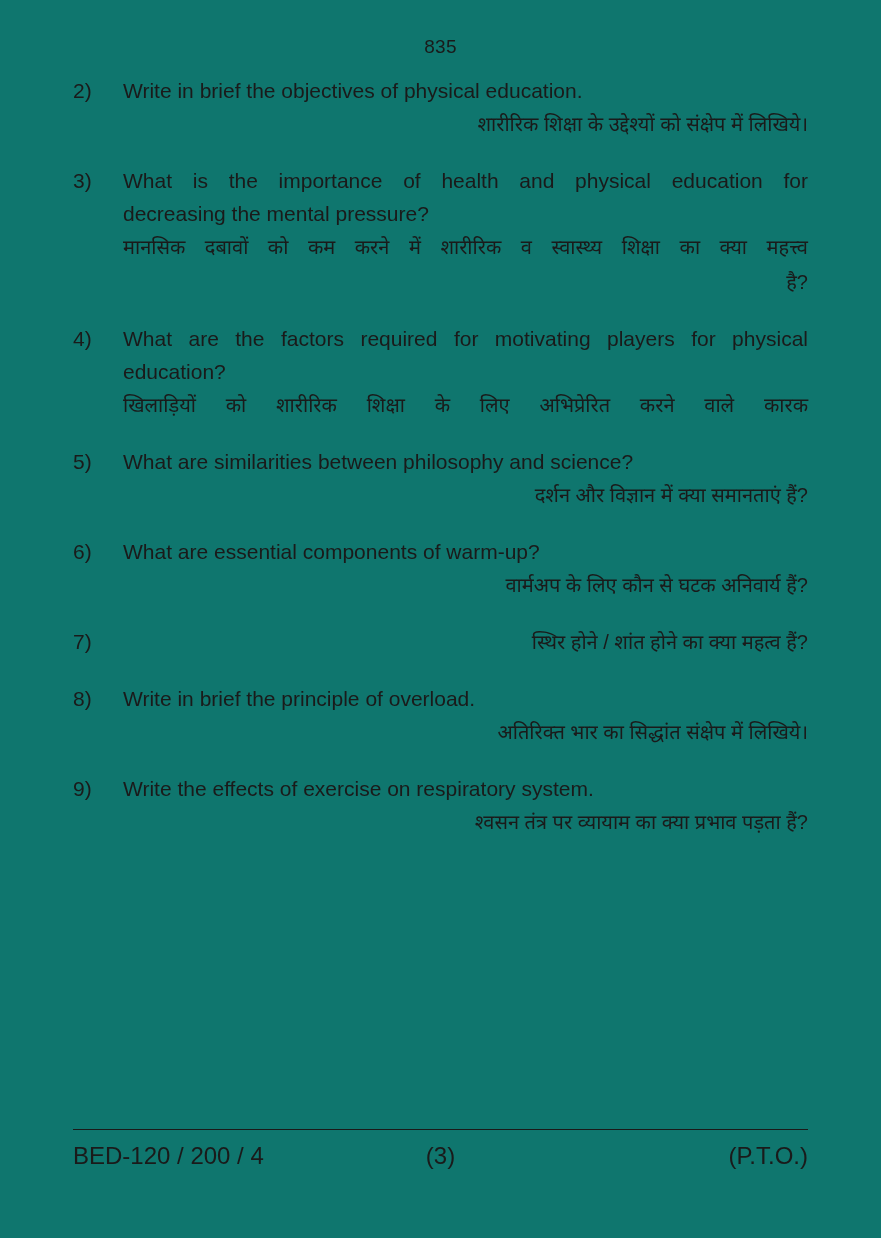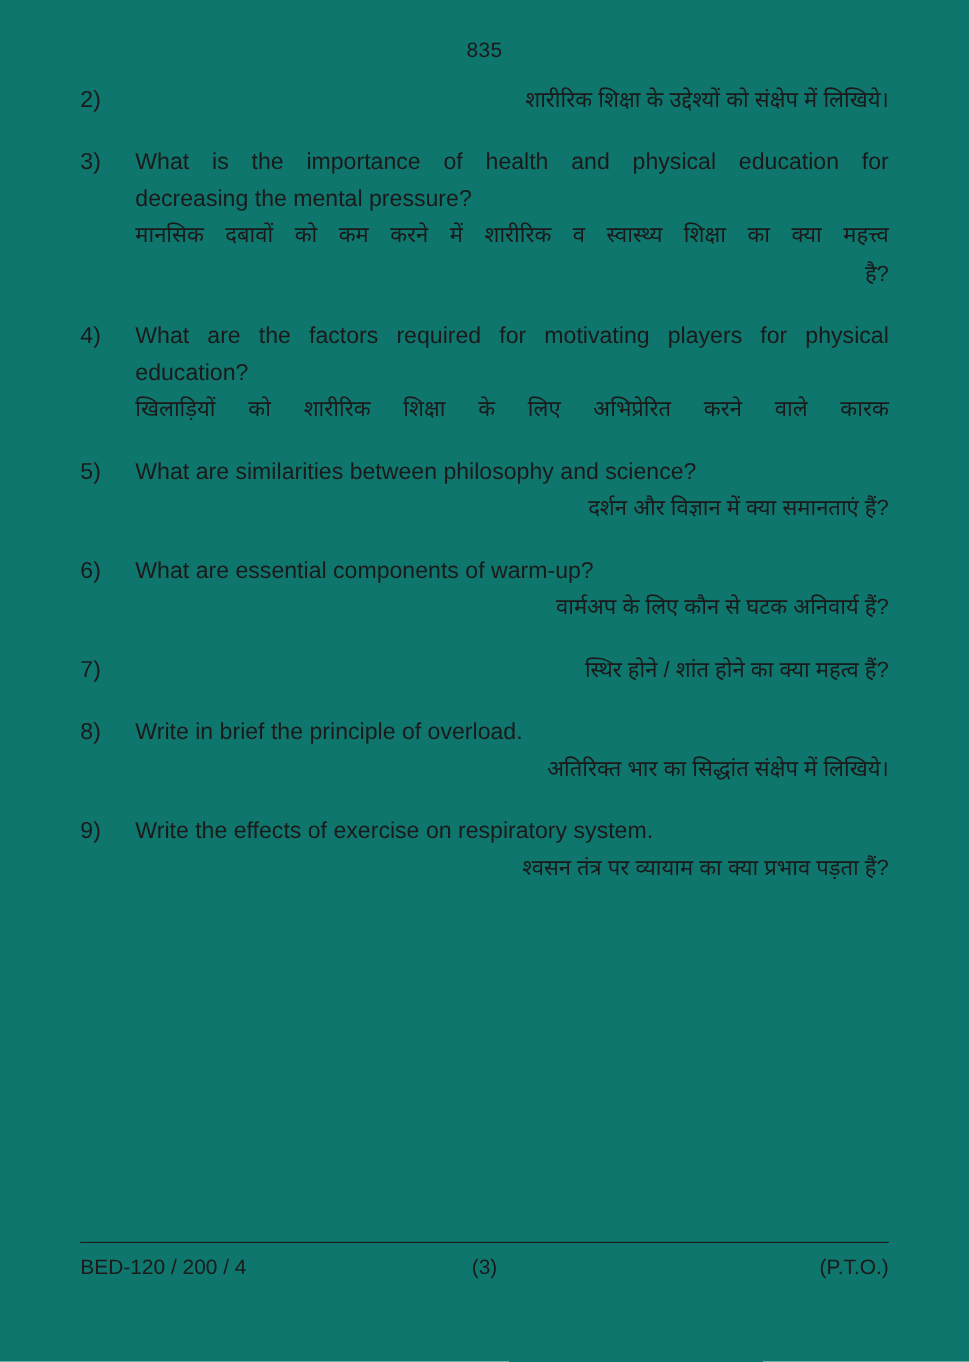--- a/index.html
+++ b/index.html
@@ -80,21 +80,21 @@
     height: 0;
     border-top: 1.4px solid #1a1a1a;
   }
   .footer {
     position: absolute;
     left: 73px;
     top: 1142px;
     width: 735px;
     display: flex;
     align-items: baseline;
-    font-size: 19px;
+    font-size: 24px;
     color: #1a1a1a;
   }
   .footer-left {
     flex: 0 0 auto;
   }
   .footer-center {
     position: absolute;
     left: 0;
     width: 735px;
     text-align: center;
@@ -110,20 +110,21 @@
 
 <div class="page">
 
   <div class="page-header">835</div>
 
   <div class="content">
 
     <div class="qrow">
       <div class="qnum">2)</div>
       <div class="qbody">
+        <p class="line-en">Write in brief the objectives of physical education.</p>
         <p class="line-hi">शारीरिक शिक्षा के उद्देश्यों को संक्षेप में लिखिये।</p>
       </div>
     </div>
 
     <div class="qrow">
       <div class="qnum">3)</div>
       <div class="qbody">
         <p class="line-en justify">What is the importance of health and physical education for</p>
         <p class="line-en">decreasing the mental pressure?</p>
         <p class="line-hi justify">मानसिक दबावों को कम करने में शारीरिक व स्वास्थ्य शिक्षा का क्या महत्त्व</p>

